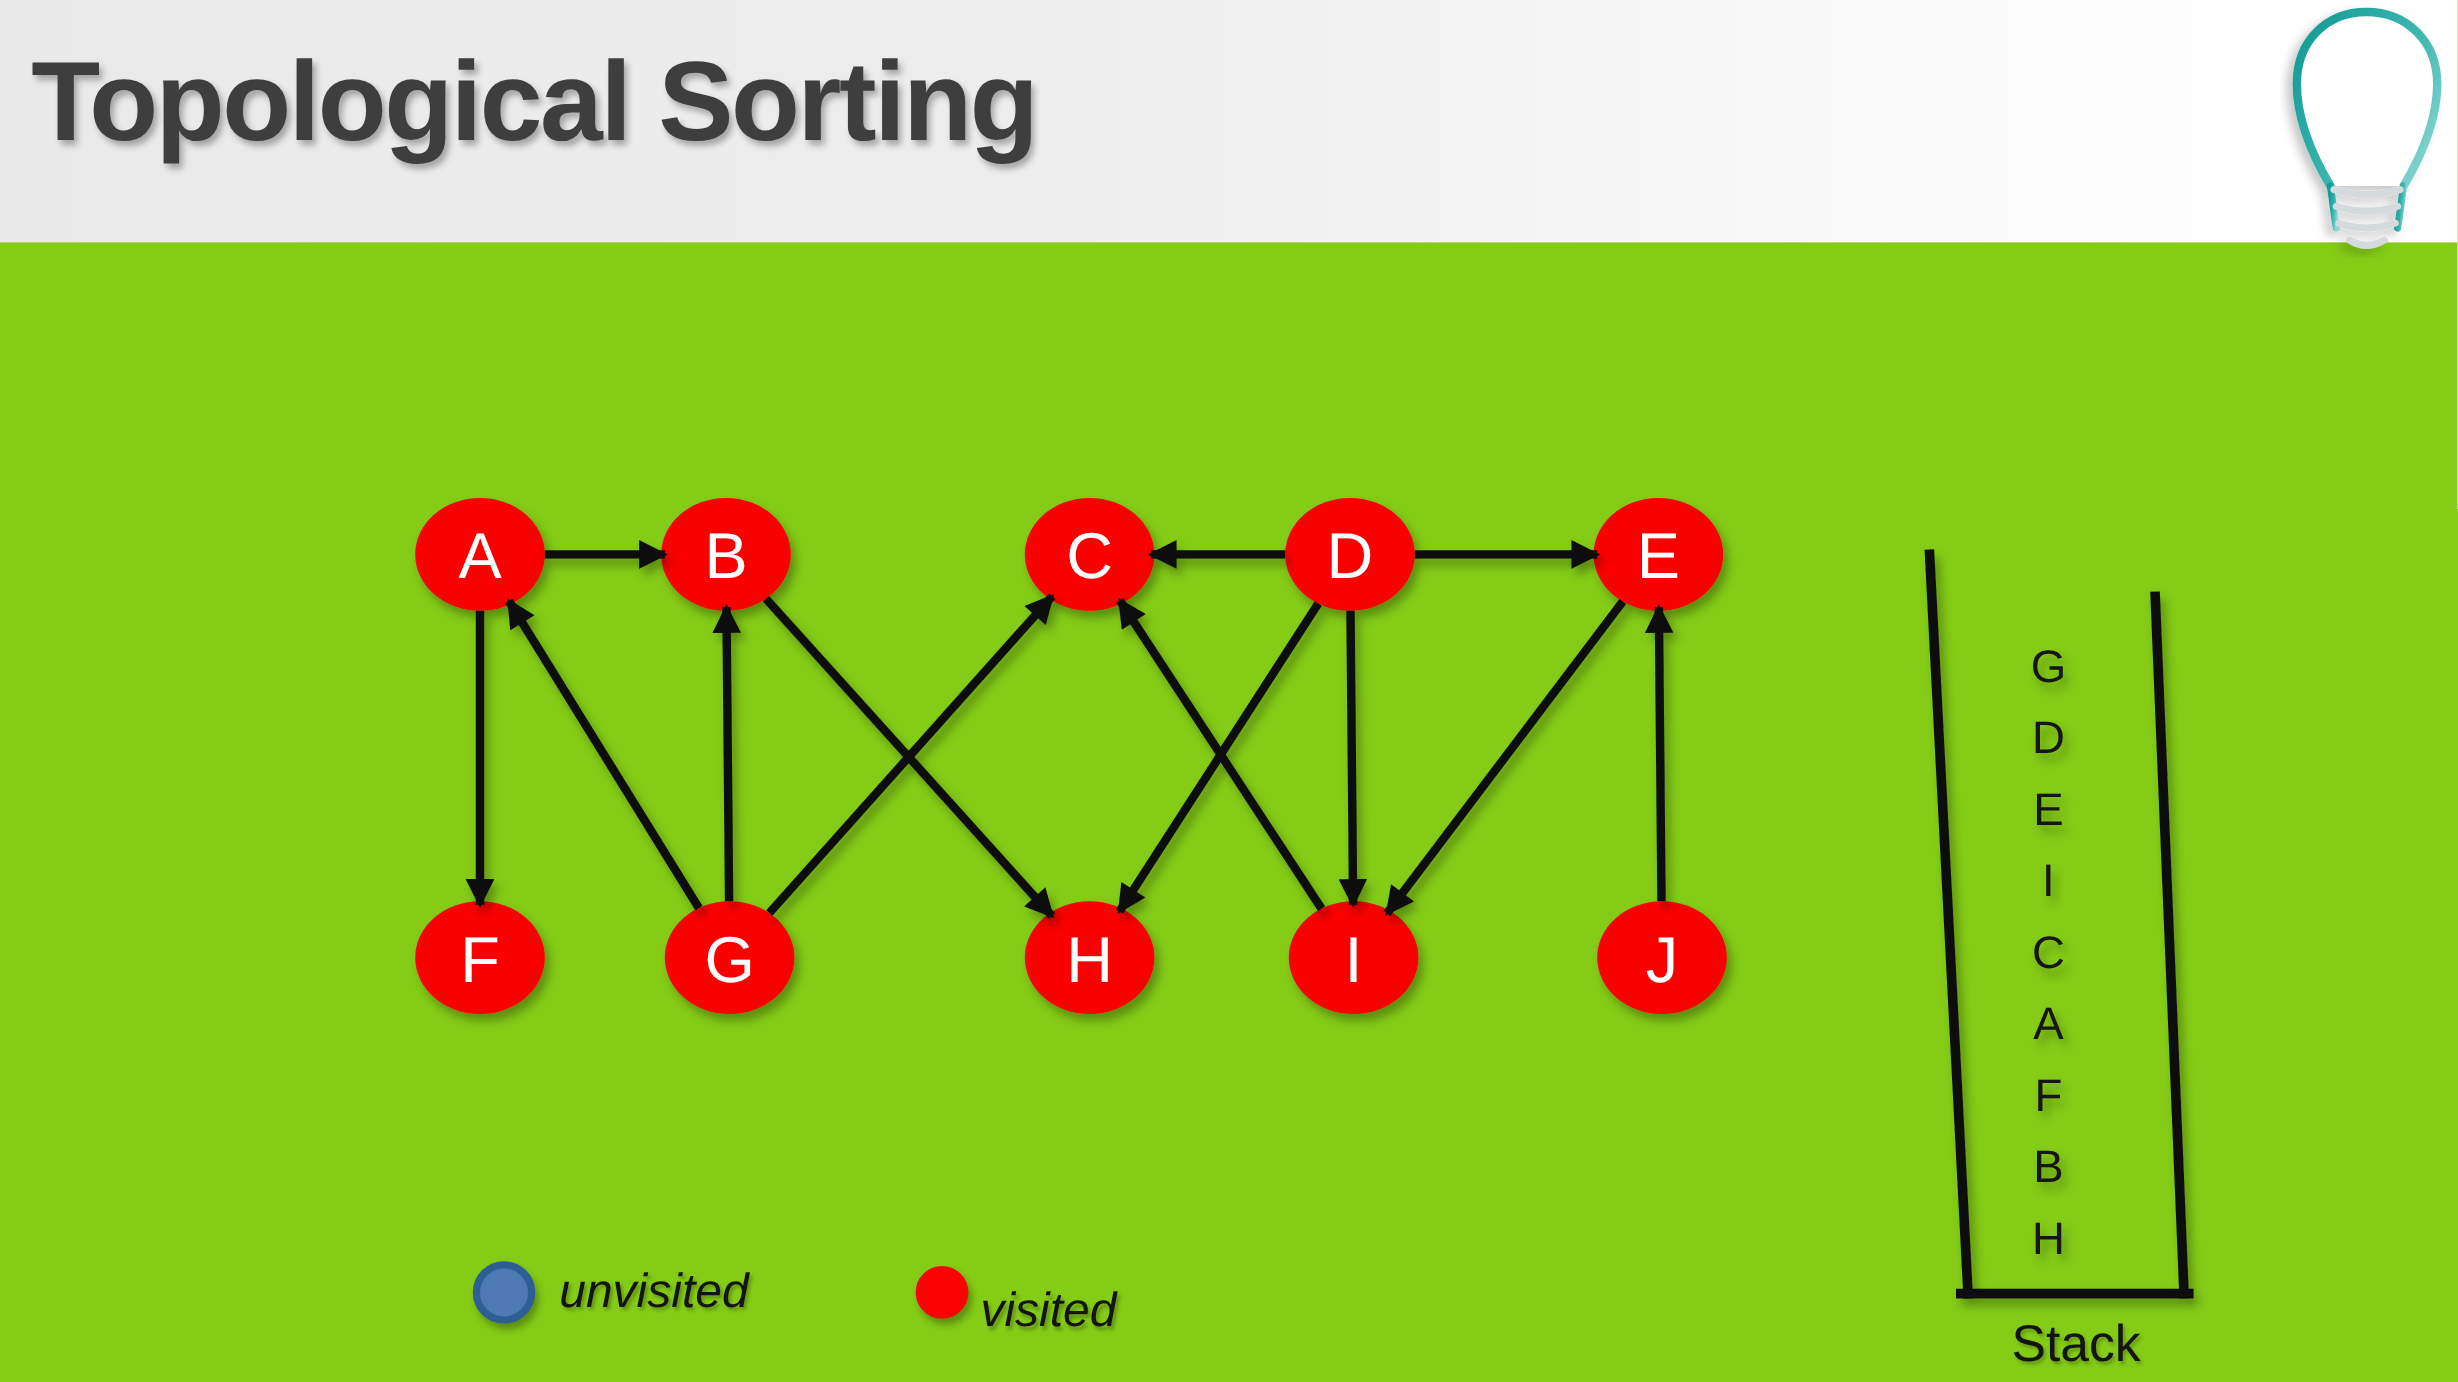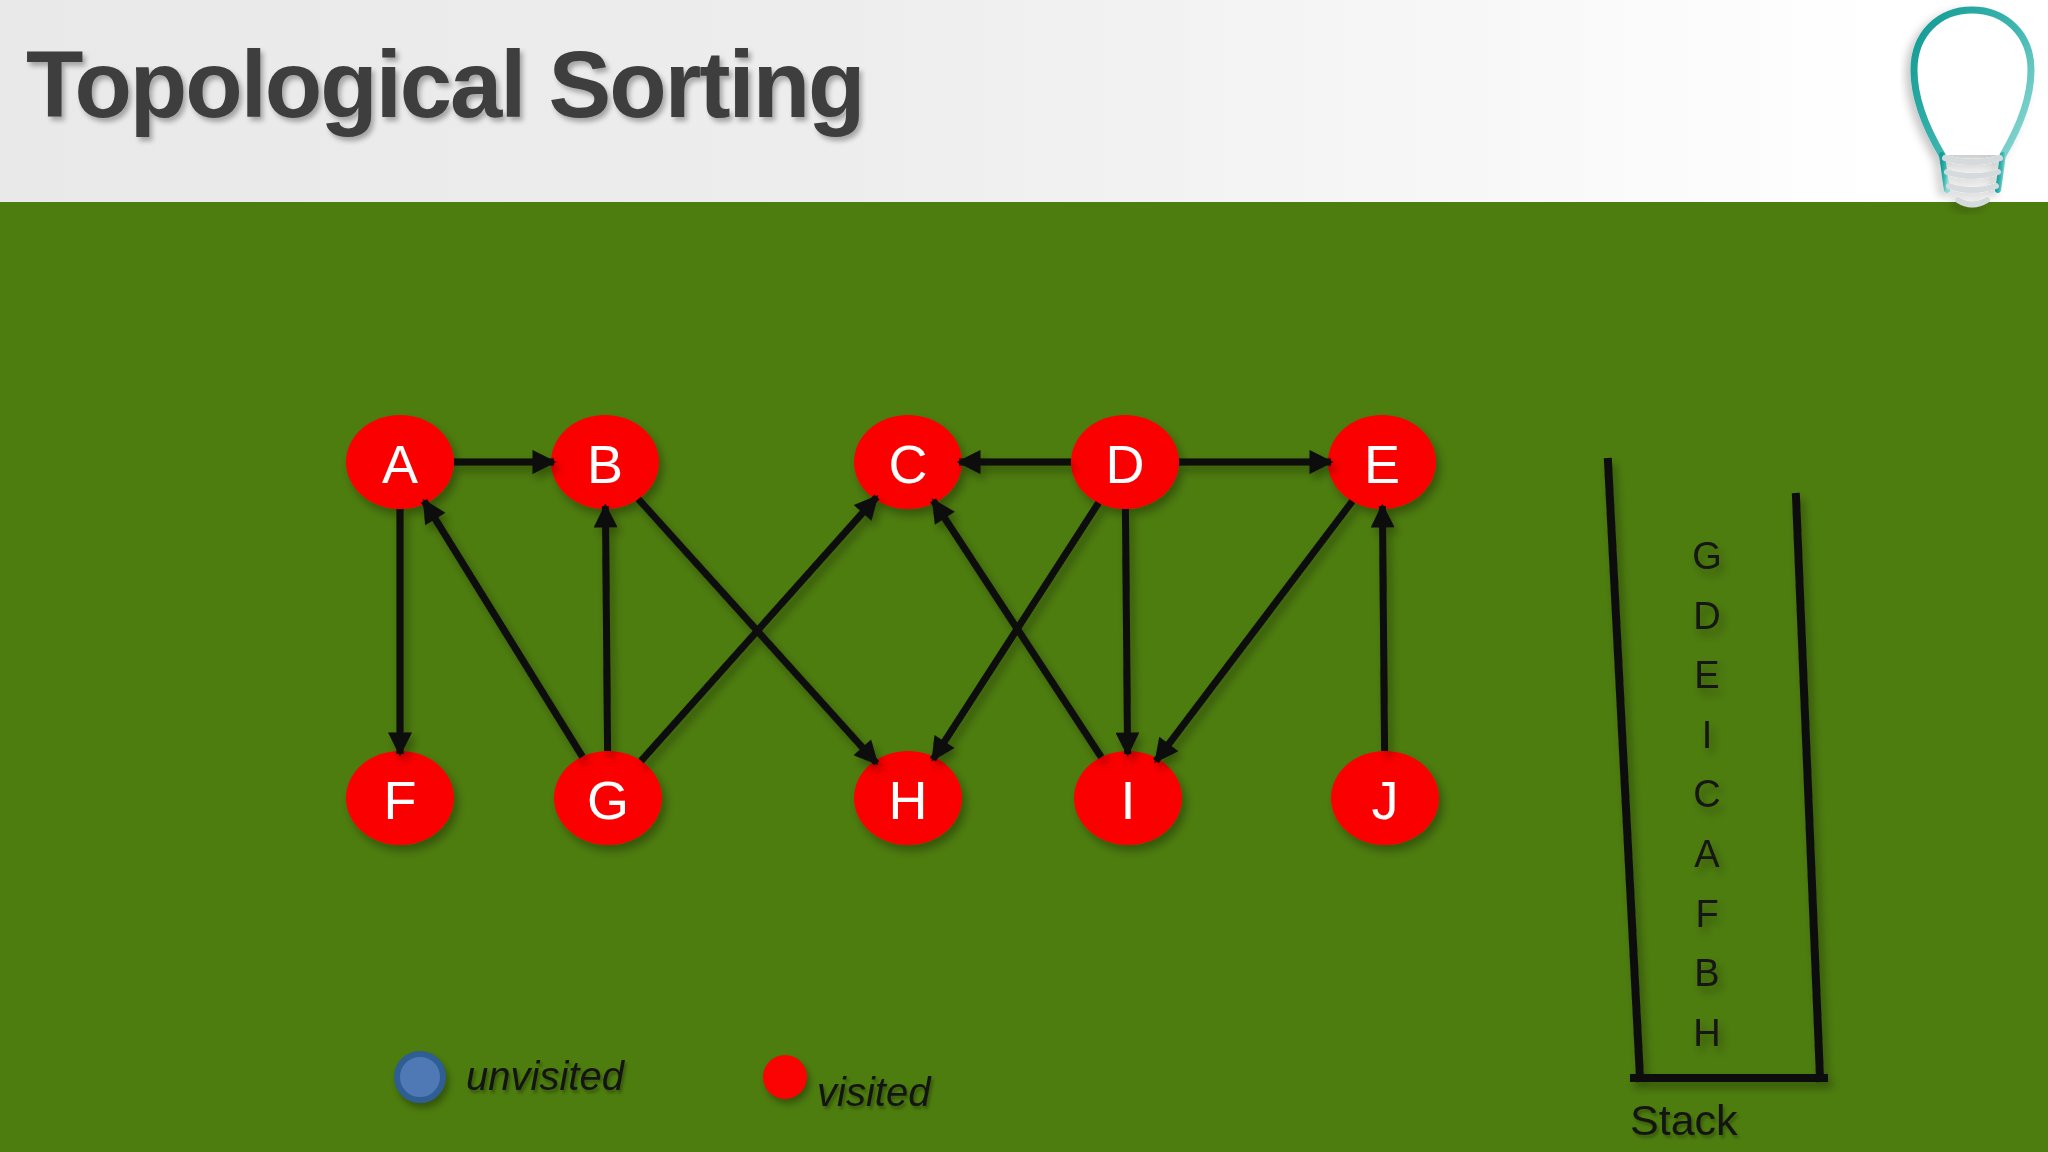--- a/index.html
+++ b/index.html
@@ -1,38 +1,38 @@
 <!DOCTYPE html>
 <html><head>
 <meta charset="utf-8">
 <style>
   html,body{margin:0;padding:0;background:#fff;}
   #slide{position:relative;width:2048px;height:1152px;overflow:hidden;
-         font-family:"Liberation Sans", sans-serif;background:#4d7c0f;}
+         font-family:"Liberation Sans", sans-serif;background:#84cc16;}
 
   
   .header{position:absolute;left:0;top:0;width:100%;height:202px;
           background:linear-gradient(to right,#e9e9e9 0%,#ededed 40%,#f6f6f6 68%,#ffffff 92%);}
   .title{position:absolute;left:26px;top:10px;margin:0;
          font-size:94px;font-weight:bold;color:#3e3e3e;letter-spacing:-2px;
          text-shadow:3px 4px 5px rgba(0,0,0,0.30);line-height:150px;}
 
   
   .bulb{position:absolute;left:1900px;top:0;width:145px;height:215px;}
 
   
   #diagram{position:absolute;left:0;top:0;width:2048px;height:1152px;}
   #edges-group line{stroke:#0b0b0b;stroke-width:7;}
   #arrow-head{fill:#0b0b0b;}
   #nodes-group ellipse{stroke:none;}
   .node-label{font-size:54px;fill:#ffffff;text-anchor:middle;dominant-baseline:central;}
   #stack-group line{stroke:#101010;stroke-width:8;stroke-linecap:square;}
   .stack-item{font-size:38px;fill:#141414;text-anchor:middle;dominant-baseline:central;}
 
-  .stack-label{position:absolute;left:1630px;top:1096px;width:200px;text-align:left;
+  .stack-label{position:absolute;left:1630px;top:1096px;width:200px;text-align:center;
                font-size:43px;color:#141414;text-shadow:2px 3px 3px rgba(0,0,0,0.25);}
 
   
   .legend-dot{position:absolute;border-radius:50%;box-sizing:border-box;
               box-shadow:3px 5px 6px rgba(0,0,0,0.30);}
   .dot-unvisited{left:394px;top:1051px;width:52px;height:52px;
                  background:#4e79b5;border:6px solid #2f5e94;}
   .dot-visited{left:763px;top:1055px;width:44px;height:44px;background:#fc0303;}
   .legend-label{position:absolute;top:1050px;height:52px;line-height:52px;
                 font-size:40px;color:#141414;text-shadow:2px 3px 3px rgba(0,0,0,0.28);font-style:italic;}

